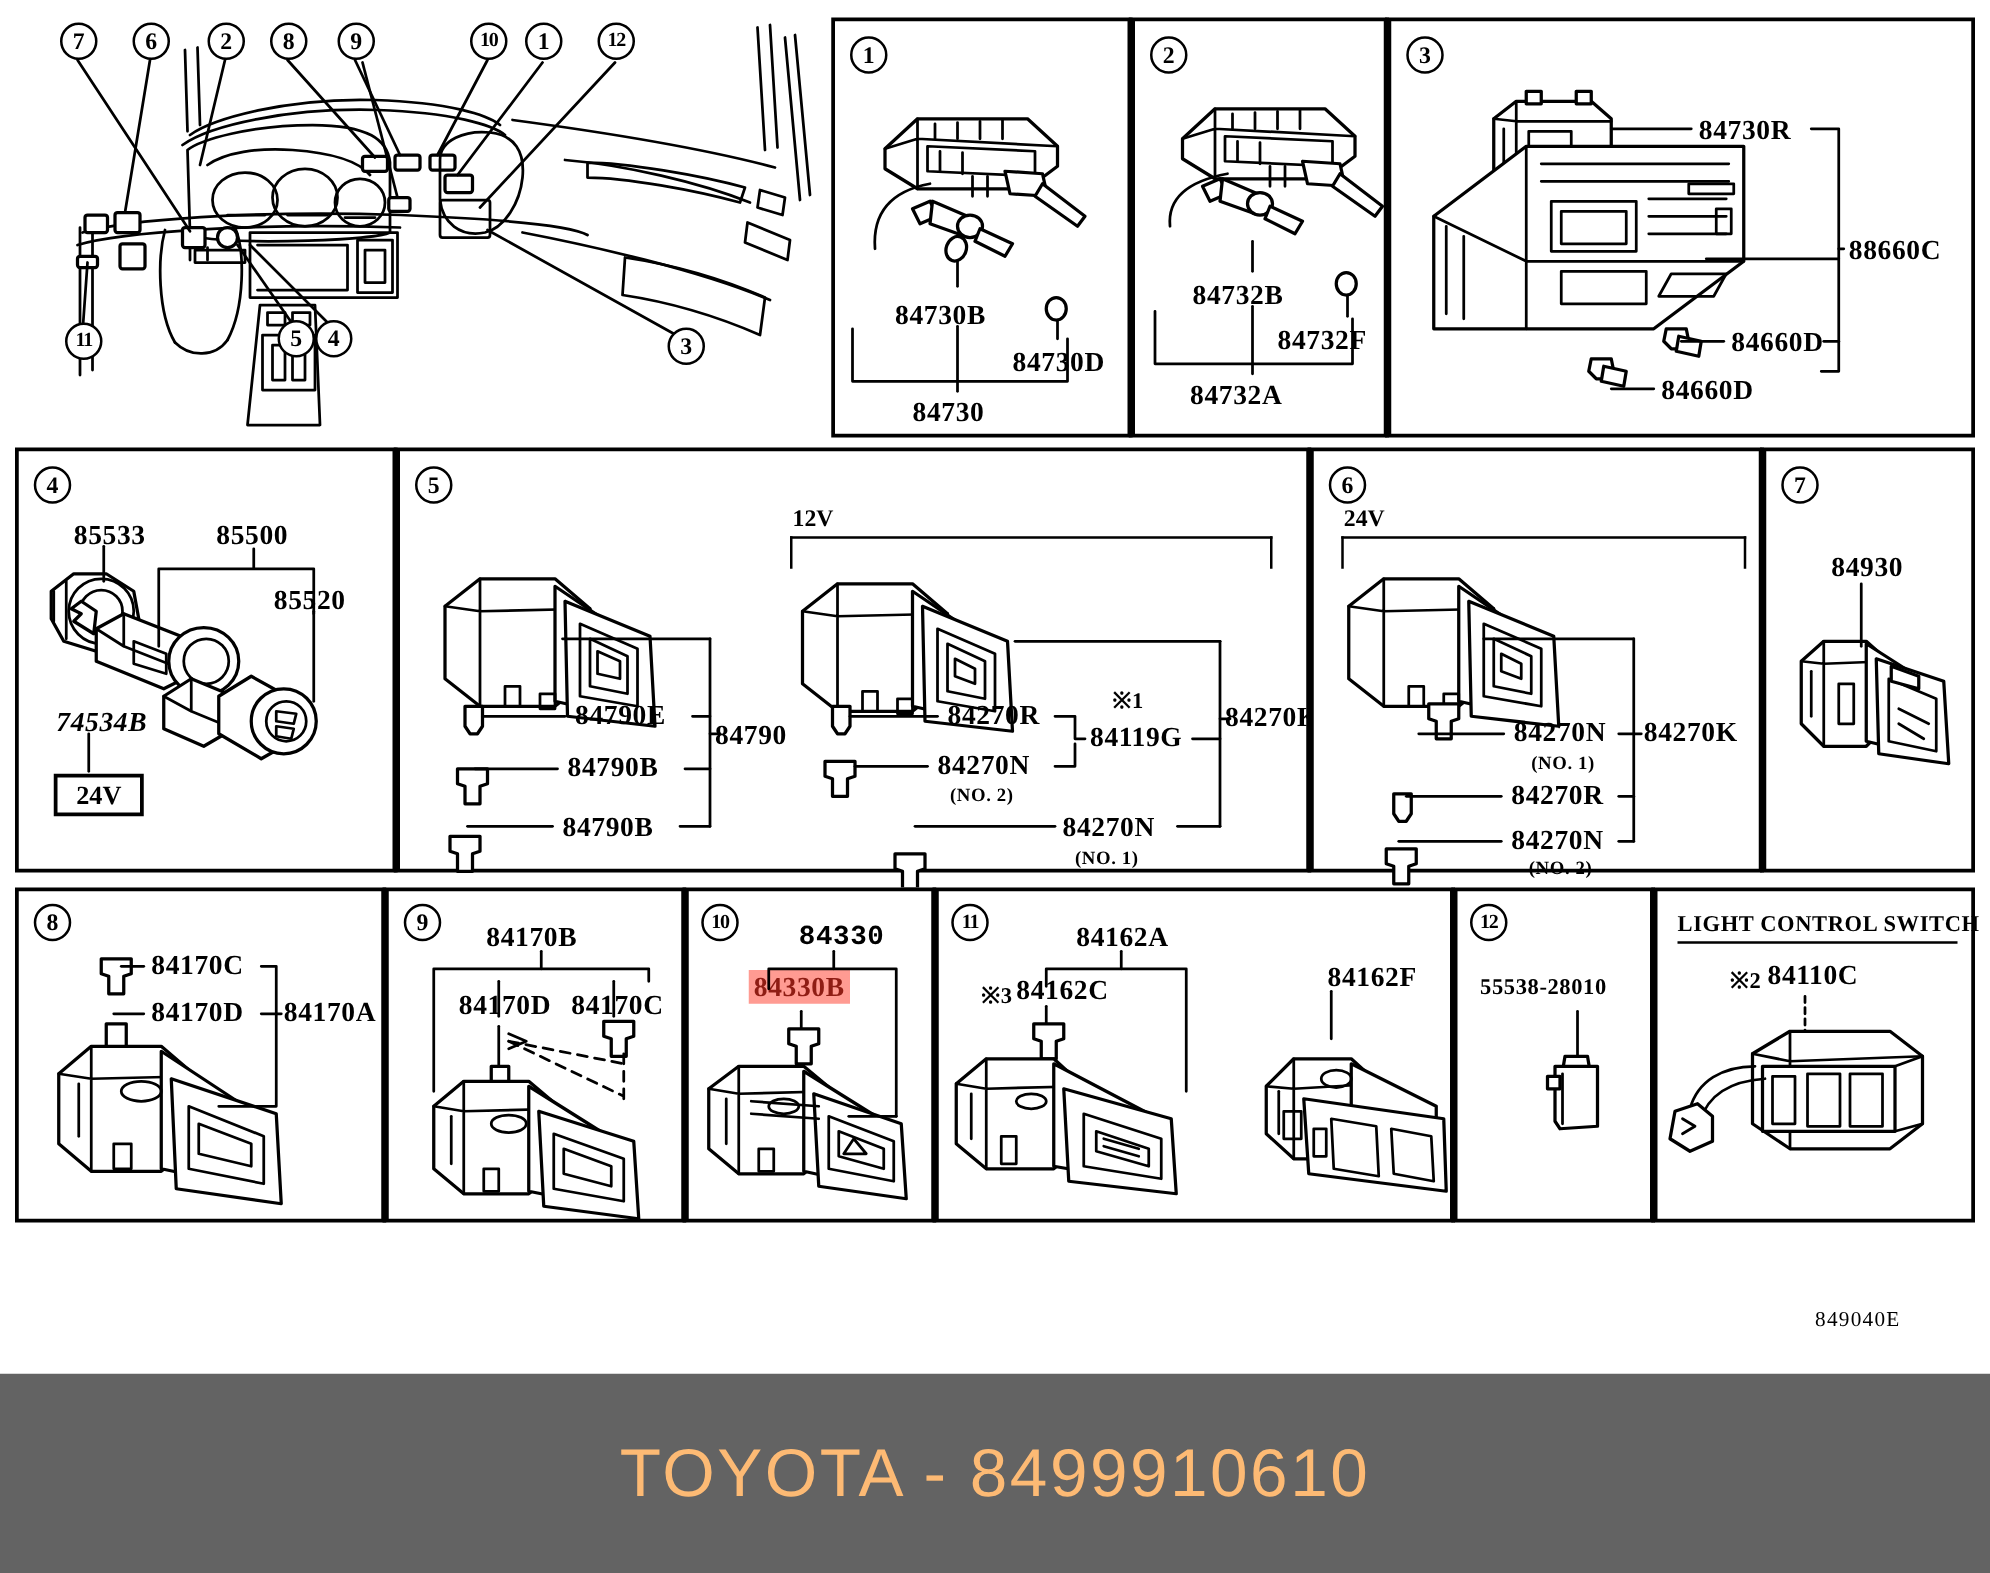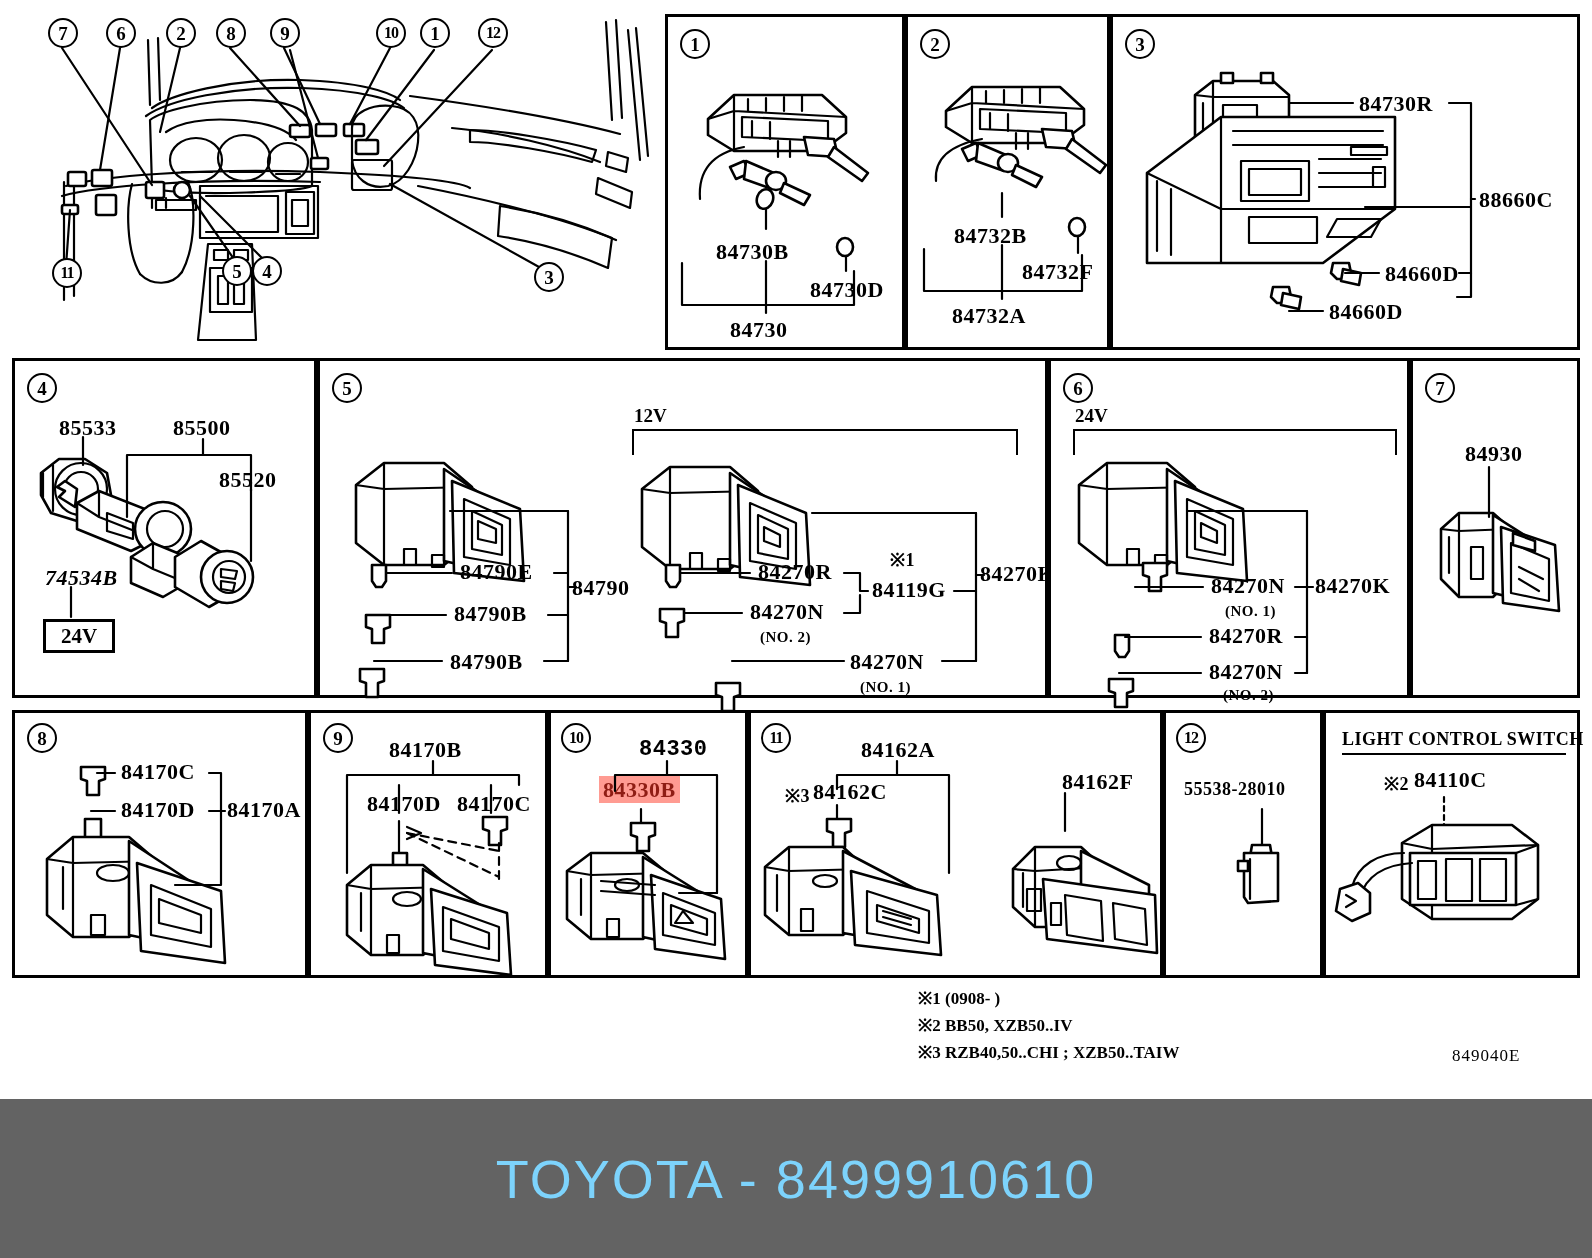--- a/index.html
+++ b/index.html
@@ -19,21 +19,21 @@
   .hl{background:#FF9B92;color:#8F1D14;padding:1px 4px;}
   .brk{position:absolute;border:2.5px solid #000;border-bottom:none;}
   .note{position:absolute;font-family:"Liberation Serif",serif;font-weight:bold;font-size:17px;white-space:nowrap;}
   .dcode{position:absolute;font-family:"Liberation Serif",serif;font-size:17px;letter-spacing:1px;}
   .lcs-title{position:absolute;font-family:"Liberation Serif",serif;font-weight:bold;font-size:18px;
              letter-spacing:0.5px;border-bottom:2.5px solid #000;padding-bottom:3px;white-space:nowrap;}
   .box24{position:absolute;border:3px solid #000;display:flex;align-items:center;justify-content:center;
          font-family:"Liberation Serif",serif;font-weight:bold;font-size:21px;box-sizing:border-box;}
   .bottombar{position:absolute;left:0;top:1099px;width:1592px;height:159px;background:#636363;
              display:flex;align-items:center;justify-content:center;gap:52px;}
-  .bb-text{color:#7dd3fc;font-family:"Liberation Sans",sans-serif;font-size:54px;letter-spacing:2px;white-space:nowrap;}
+  .bb-text{color:#fdba74;font-family:"Liberation Sans",sans-serif;font-size:54px;letter-spacing:2px;white-space:nowrap;}
   svg{display:block;overflow:visible;}
   .sw{fill:#fff;stroke:#000;stroke-width:2.6;stroke-linejoin:round;stroke-linecap:round;}
   .swt{fill:none;stroke:#000;stroke-width:2.2;stroke-linejoin:round;stroke-linecap:round;}
 </style>
 </head>
 <body>
 
 <div class="sheet">
 
   <div style="position:absolute;left:0;top:0;width:660px;height:350px;">
@@ -561,24 +561,19 @@
       <path class="swt" d="M20 182 L30 188 L20 194"></path>
     </svg>
   </div>
 
   <div class="pdiv" style="left:306px;top:710px;width:3px;height:268px;"></div>
   <div class="pdiv" style="left:546px;top:710px;width:3px;height:268px;"></div>
   <div class="pdiv" style="left:746px;top:710px;width:3px;height:268px;"></div>
   <div class="pdiv" style="left:1161px;top:710px;width:3px;height:268px;"></div>
   <div class="pdiv" style="left:1321px;top:710px;width:3px;height:268px;"></div>
 
-  <div style="position:absolute;left:918px;top:986px;">
-    <div class="note" style="position:relative;left:0;top:0;">※1 (0908-     )</div>
-    <div class="note" style="position:relative;left:0;top:4px;">※2 BB50, XZB50..IV</div>
-    <div class="note" style="position:relative;left:0;top:8px;">※3 RZB40,50..CHI ; XZB50..TAIW</div>
-  </div>
   <div class="dcode" style="left:1452px;top:1046px;">849040E</div>
 
 </div>
 
 <div class="bottombar">
   <span class="bb-text">TOYOTA - 8499910610</span>
 </div>
 
 </body></html>

